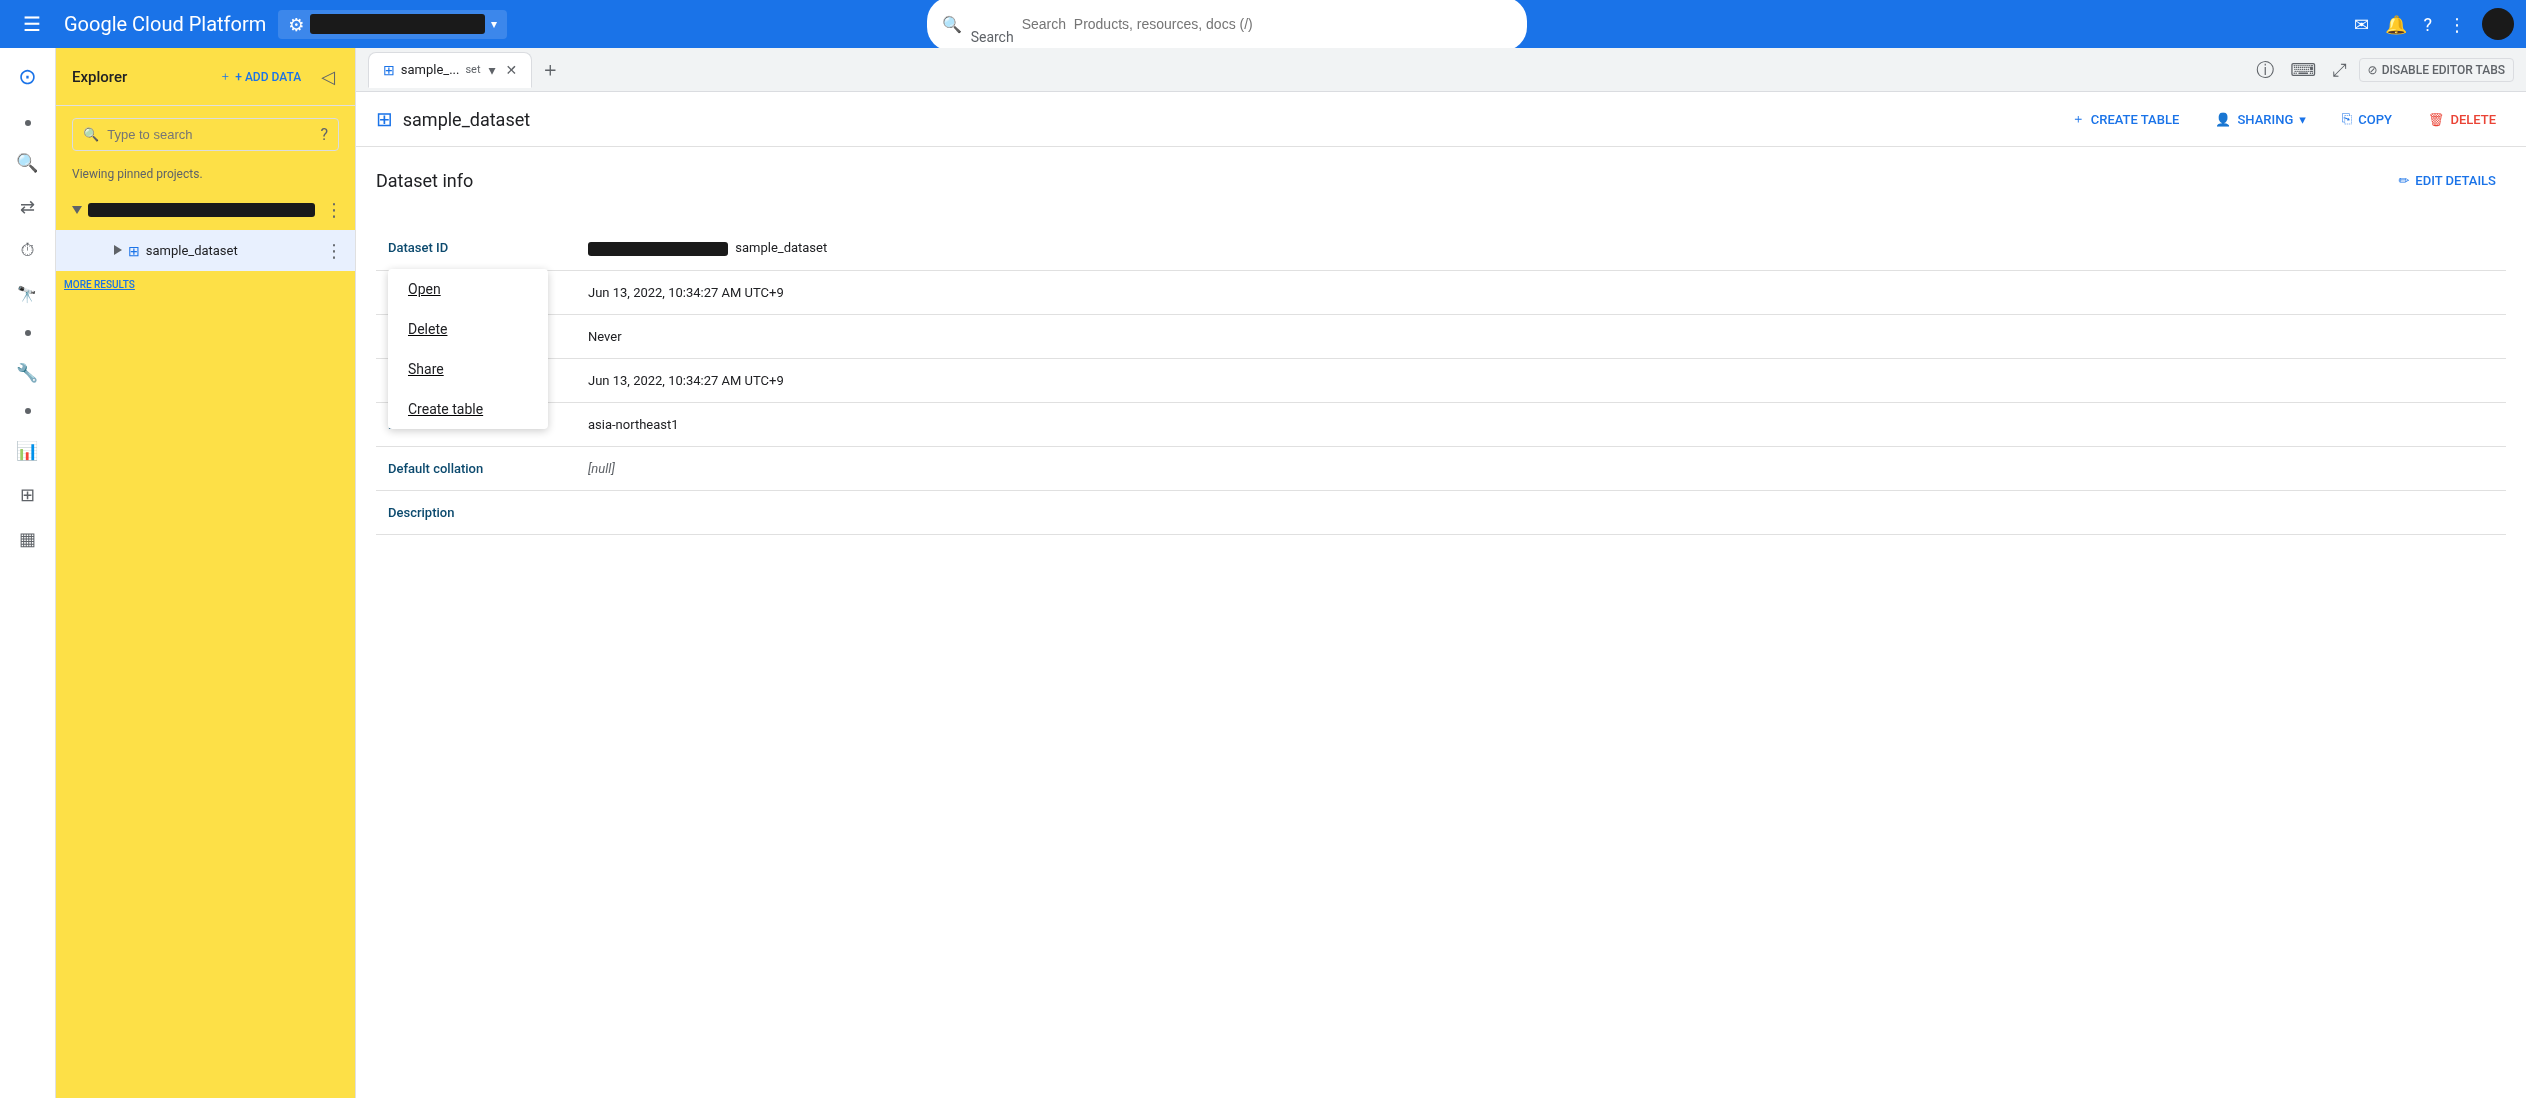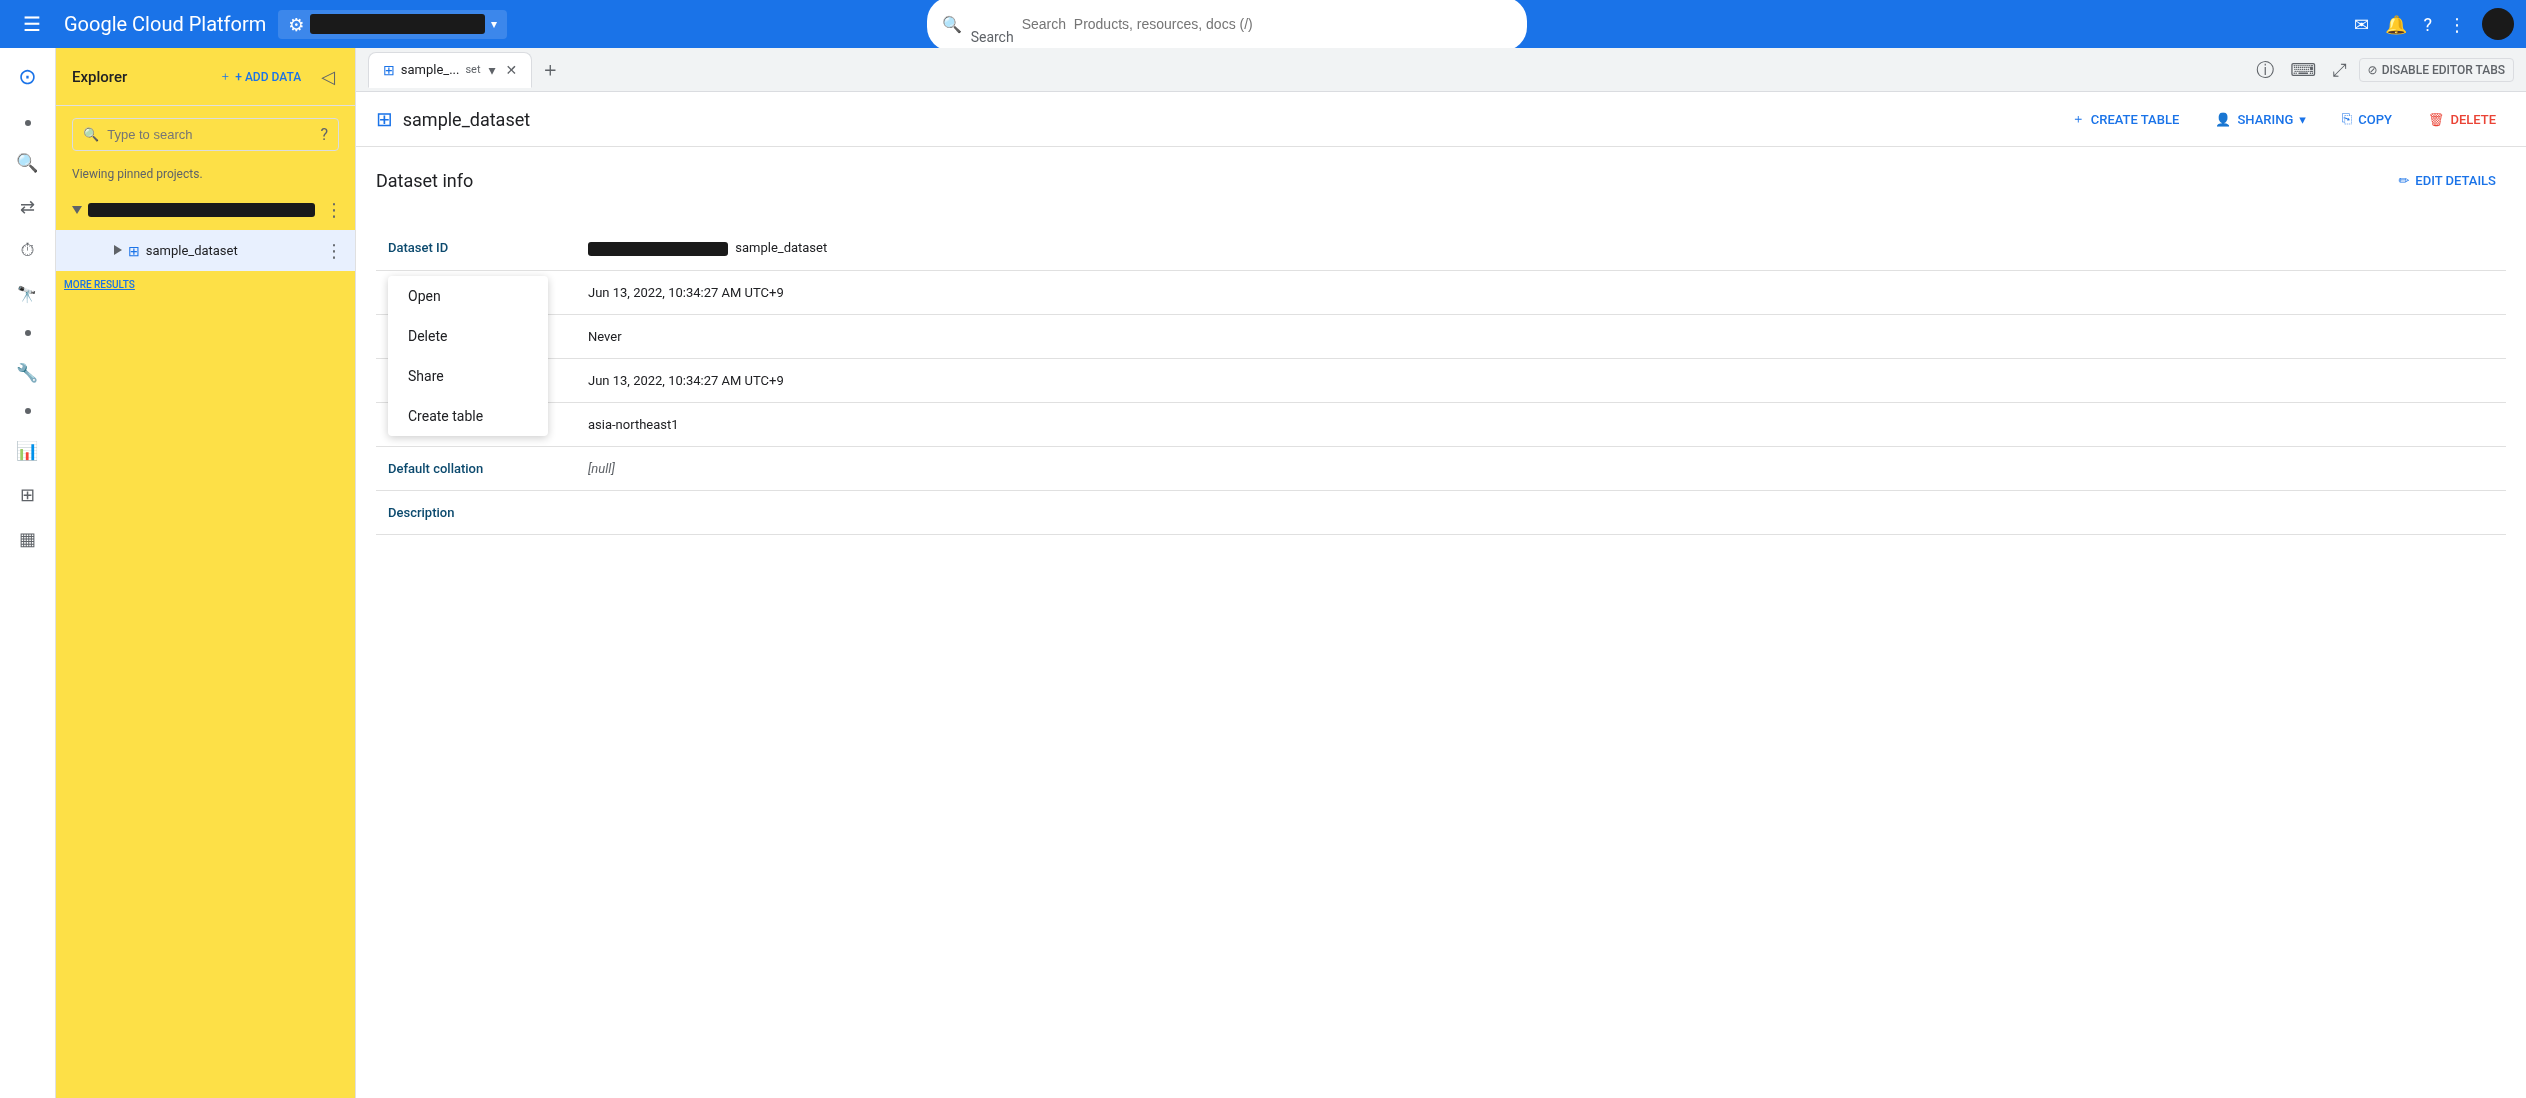--- a/index.html
+++ b/index.html
@@ -94,23 +94,23 @@
     }
     .dataset-icon { color: #1a73e8; font-size: 14px; }
     .dataset-name { flex: 1; font-size: 13px; color: #202124; }
     .more-results-btn {
       text-align: left; padding: 8px; color: #1a73e8;
       font-size: 10px; font-weight: 500; cursor: pointer; text-decoration: underline;
     }
 
     
     .context-menu {
-      position: absolute; left: 388px; top: 276px;
+      position: absolute; left: 388px; top: 269px;
       background: #fff; border-radius: 4px; box-shadow: 0 2px 8px rgba(0,0,0,0.2);
-      min-width: 160px; z-index: 100;
+      min-width: 160px; z-index: 100; text-decoration: underline;
     }
     .context-menu-item {
       padding: 12px 20px; font-size: 14px; color: #202124;
       cursor: pointer;
     }
 
     
     .main-content { flex: 1; display: flex; flex-direction: column; overflow: hidden; }
 
     

